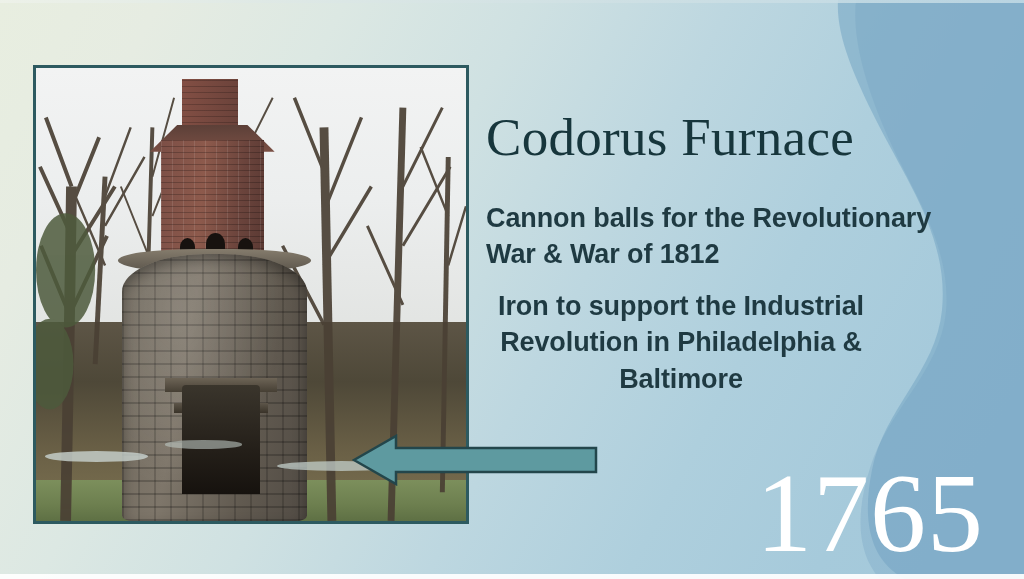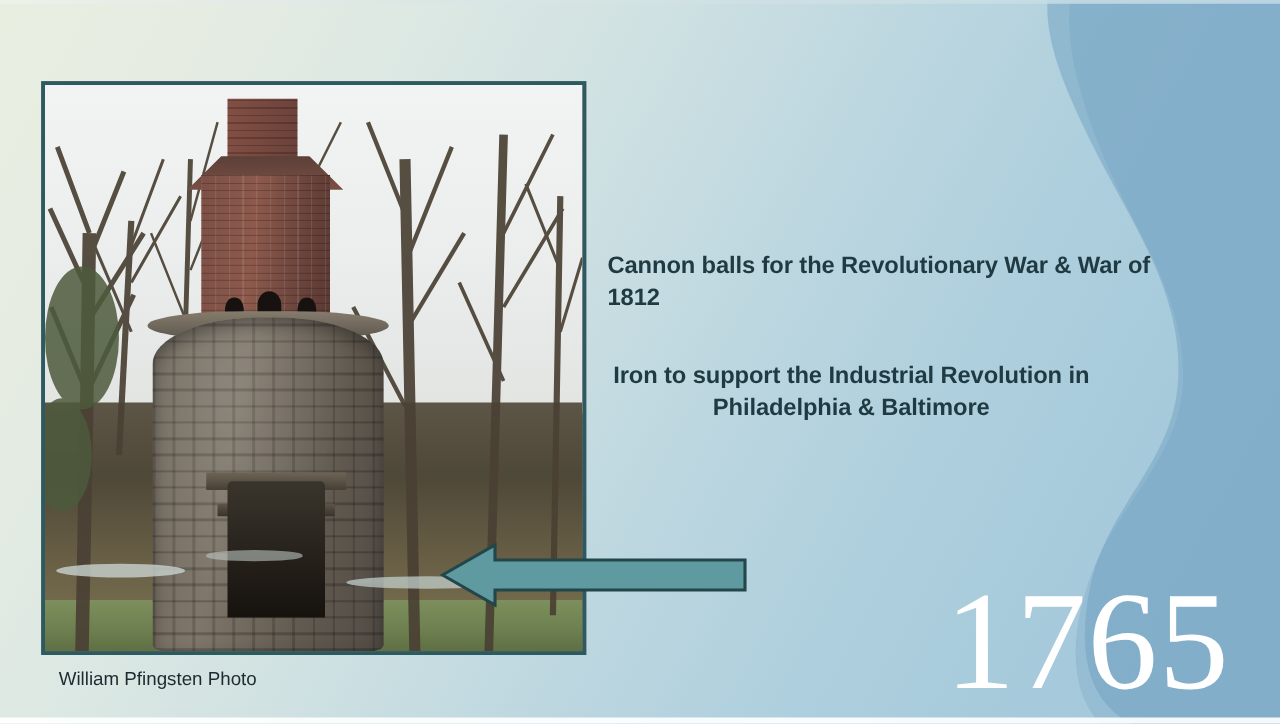--- a/index.html
+++ b/index.html
@@ -135,21 +135,21 @@
     font-family:"Liberation Serif", serif;
     font-size:53px;line-height:1.05;
     color:#17363c;
     letter-spacing:.3px;
     white-space:nowrap;
   }
   .body-block{
     position:absolute;left:486px;width:460px;
     color:#1f3a42;
     font-weight:bold;
-    font-size:19px;
+    font-size:27px;
     line-height:1.35;
     letter-spacing:-.1px;
   }
   .body-1{top:200px;width:455px;}
   .body-2{top:288px;width:390px;text-align:center;}
   .caption{
     position:absolute;left:47px;top:535px;
     font-size:15px;color:#1d2b30;
   }
   .year{
@@ -229,20 +229,20 @@
       <div class="snow1"></div>
       <div class="snow2"></div>
       <div class="snow3"></div>
     </div>
   </div>
 
   <svg class="arrow" viewBox="0 0 246 52" preserveAspectRatio="none">
     <polygon points="2,26 44,2 44,14 244,14 244,38 44,38 44,50" fill="#5e9aa0" stroke="#23464b" stroke-width="2.5"></polygon>
   </svg>
 
+  <div class="title">Codorus Furnace</div>
 
   <div class="body-block body-1">Cannon balls for the Revolutionary War &amp; War of 1812</div>
   <div class="body-block body-2">Iron to support the Industrial Revolution in Philadelphia &amp; Baltimore</div>
 
-  <div class="caption">William Pfingsten Photo</div>
   <div class="year">1765</div>
 
 </div>
 
 </body></html>

